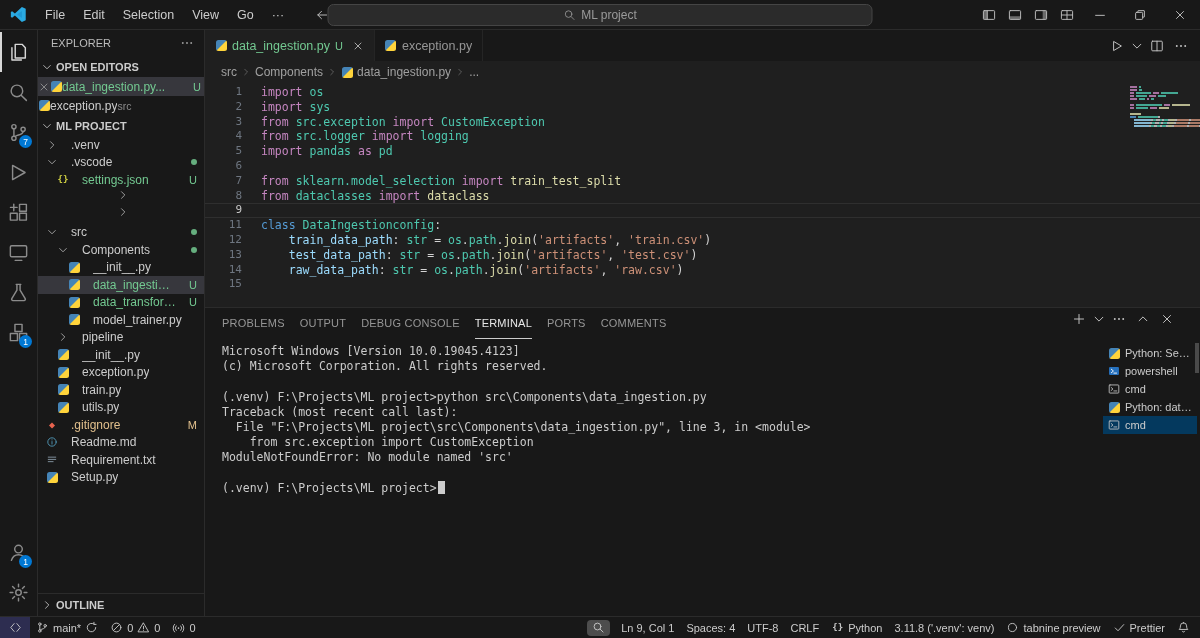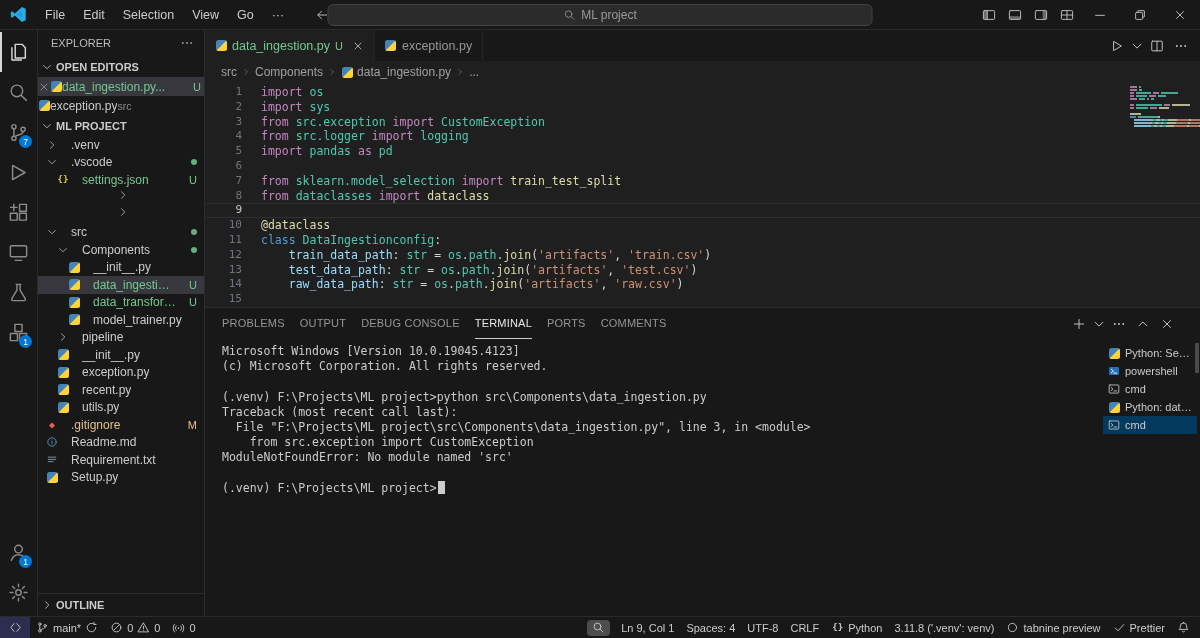--- a/index.html
+++ b/index.html
@@ -84,21 +84,21 @@
   .code-line.active { box-shadow:inset 0 1px 0 #2f2f2f, inset 0 -1px 0 #2f2f2f; }
   .tok-kw { color:#C586C0; } .tok-mod { color:#4EC9B0; } .tok-fn { color:#DCDCAA; }
   .tok-var { color:#9CDCFE; } .tok-str { color:#CE9178; } .tok-def { color:#D4D4D4; } .tok-cls { color:#569CD6; }
   .minimap { position:absolute; top:3px; right:8px; width:62px; }
   .mm-line { display:flex; height:2px; margin-bottom:1px; }
   .mm-tok { background:currentColor; opacity:.8; height:2px; flex:none; }
   .mm-tok.blank { opacity:0; }
 
   
   .panel { height:309px; border-top:1px solid #2b2b2b; background:#181818; display:flex; flex-direction:column; flex:none; }
-  .panel-header { height:31px; display:flex; align-items:center; padding:0 14px 0 17px; flex:none; }
+  .panel-header { height:31px; display:flex; align-items:flex-start; padding:0 14px 0 17px; flex:none; }
   .panel-tabs { display:flex; height:100%; }
   .panel-tab { margin-right:15px; display:flex; align-items:center; font-size:11px; color:#969696; border-bottom:1px solid transparent; letter-spacing:.2px; }
   .panel-tab.active { color:#e7e7e7; border-bottom-color:#cccccc; }
   .panel-body { flex:1; display:flex; min-height:0; position:relative; }
   .terminal { flex:1; padding:5px 8px 0 17px; font-family:"DejaVu Sans Mono","Liberation Mono",monospace; font-size:11.5px; line-height:15.2px; color:#cccccc; overflow:hidden; }
   .terminal-line { white-space:pre; min-height:15.2px; }
   .term-cursor { display:inline-block; width:7px; height:13px; background:#cccccc; vertical-align:-2px; margin-left:1px; }
   .terminal-list { width:97px; flex:none; padding:5px 3px 0 0; font-size:11px; display:flex; flex-direction:column; }
   .t-row { height:18px; display:flex; align-items:center; gap:5px; padding:0 5px; color:#cccccc; white-space:nowrap; overflow:hidden; }
   .t-row .label { overflow:hidden; text-overflow:ellipsis; }
@@ -486,21 +486,21 @@
             <span class="icon s12">
               <span class="py-icon"></span>
             </span>
             <span class="label">exception.py</span>
             <span class="row-right"></span>
           </div>
           <div class="tree-row" style="padding-left: 19px;">
             <span class="icon s12">
               <span class="py-icon"></span>
             </span>
-            <span class="label">recent.py</span>
+            <span class="label">train.py</span>
             <span class="row-right"></span>
           </div>
           <div class="tree-row" style="padding-left: 19px;">
             <span class="icon s12">
               <span class="py-icon"></span>
             </span>
             <span class="label">utils.py</span>
             <span class="row-right"></span>
           </div>
           <div class="tree-row" style="padding-left: 8px;">
@@ -642,21 +642,20 @@
         <div id="code-lines">
             <div class="code-line"><span class="ln">1</span><span class="line-text"><span class="tok-kw">import</span><span class="tok-def"> </span><span class="tok-mod">os</span></span></div>
             <div class="code-line"><span class="ln">2</span><span class="line-text"><span class="tok-kw">import</span><span class="tok-def"> </span><span class="tok-mod">sys</span></span></div>
             <div class="code-line"><span class="ln">3</span><span class="line-text"><span class="tok-kw">from</span><span class="tok-def"> </span><span class="tok-mod">src.exception</span><span class="tok-def"> </span><span class="tok-kw">import</span><span class="tok-def"> </span><span class="tok-mod">CustomException</span></span></div>
             <div class="code-line"><span class="ln">4</span><span class="line-text"><span class="tok-kw">from</span><span class="tok-def"> </span><span class="tok-mod">src.logger</span><span class="tok-def"> </span><span class="tok-kw">import</span><span class="tok-def"> </span><span class="tok-mod">logging</span></span></div>
             <div class="code-line"><span class="ln">5</span><span class="line-text"><span class="tok-kw">import</span><span class="tok-def"> </span><span class="tok-mod">pandas</span><span class="tok-def"> </span><span class="tok-kw">as</span><span class="tok-def"> </span><span class="tok-mod">pd</span></span></div>
             <div class="code-line"><span class="ln">6</span><span class="line-text"></span></div>
             <div class="code-line"><span class="ln">7</span><span class="line-text"><span class="tok-kw">from</span><span class="tok-def"> </span><span class="tok-mod">sklearn.model_selection</span><span class="tok-def"> </span><span class="tok-kw">import</span><span class="tok-def"> </span><span class="tok-fn">train_test_split</span></span></div>
             <div class="code-line"><span class="ln">8</span><span class="line-text"><span class="tok-kw">from</span><span class="tok-def"> </span><span class="tok-mod">dataclasses</span><span class="tok-def"> </span><span class="tok-kw">import</span><span class="tok-def"> </span><span class="tok-fn">dataclass</span></span></div>
             <div class="code-line active"><span class="ln">9</span><span class="line-text"></span></div>
-            <div class="code-line"><span class="ln">10</span><span class="line-text"><span class="tok-fn">@dataclass</span></span></div>
             <div class="code-line"><span class="ln">11</span><span class="line-text"><span class="tok-cls">class</span><span class="tok-def"> </span><span class="tok-mod">DataIngestionconfig</span><span class="tok-def">:</span></span></div>
             <div class="code-line"><span class="ln">12</span><span class="line-text"><span class="tok-def">    </span><span class="tok-var">train_data_path</span><span class="tok-def">: </span><span class="tok-mod">str</span><span class="tok-def"> = </span><span class="tok-mod">os</span><span class="tok-def">.</span><span class="tok-mod">path</span><span class="tok-def">.</span><span class="tok-fn">join</span><span class="tok-def">(</span><span class="tok-str">'artifacts'</span><span class="tok-def">, </span><span class="tok-str">'train.csv'</span><span class="tok-def">)</span></span></div>
             <div class="code-line"><span class="ln">13</span><span class="line-text"><span class="tok-def">    </span><span class="tok-var">test_data_path</span><span class="tok-def">: </span><span class="tok-mod">str</span><span class="tok-def"> = </span><span class="tok-mod">os</span><span class="tok-def">.</span><span class="tok-mod">path</span><span class="tok-def">.</span><span class="tok-fn">join</span><span class="tok-def">(</span><span class="tok-str">'artifacts'</span><span class="tok-def">, </span><span class="tok-str">'test.csv'</span><span class="tok-def">)</span></span></div>
             <div class="code-line"><span class="ln">14</span><span class="line-text"><span class="tok-def">    </span><span class="tok-var">raw_data_path</span><span class="tok-def">: </span><span class="tok-mod">str</span><span class="tok-def"> = </span><span class="tok-mod">os</span><span class="tok-def">.</span><span class="tok-mod">path</span><span class="tok-def">.</span><span class="tok-fn">join</span><span class="tok-def">(</span><span class="tok-str">'artifacts'</span><span class="tok-def">, </span><span class="tok-str">'raw.csv'</span><span class="tok-def">)</span></span></div>
             <div class="code-line"><span class="ln">15</span><span class="line-text"></span></div>
           </div>
         <div class="minimap" id="minimap">
             <div class="mm-line">
               <span class="mm-tok tok-kw" style="width: 6.6px;"></span>
               <span class="mm-tok tok-def blank" style="width: 2px;"></span>

